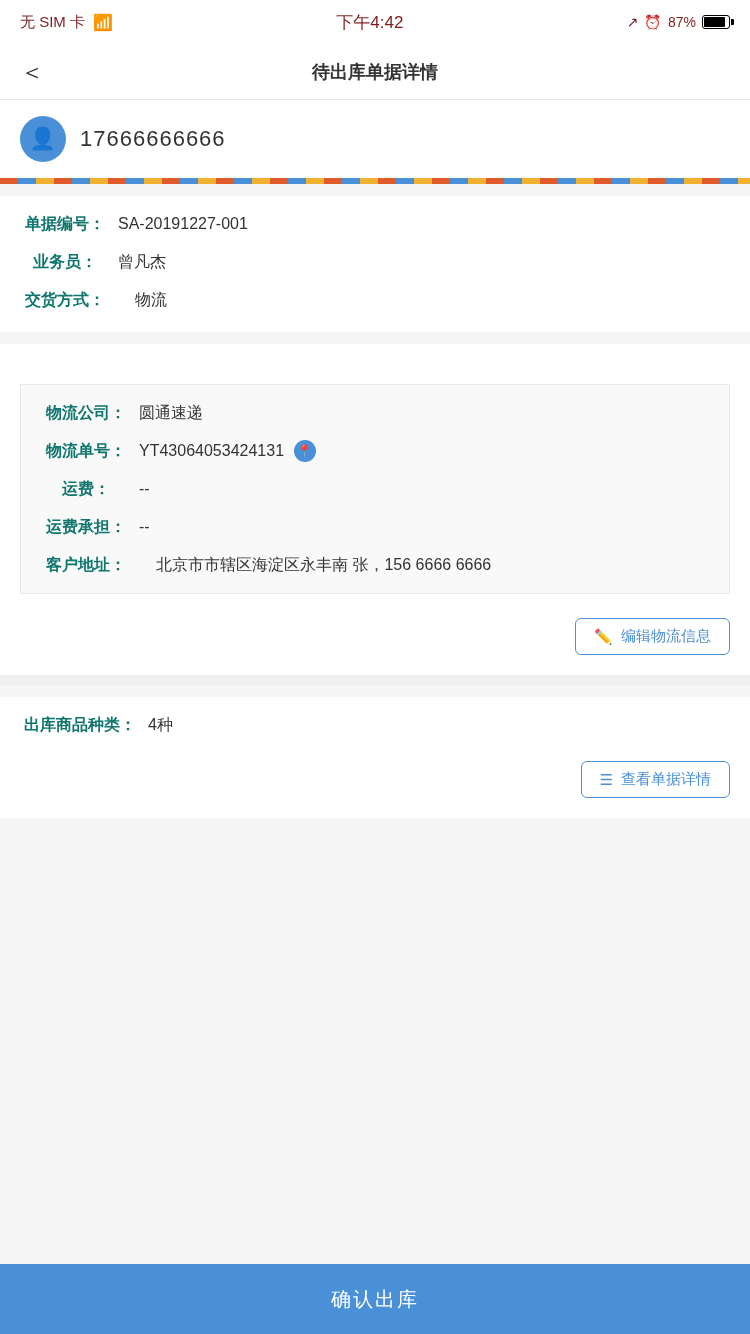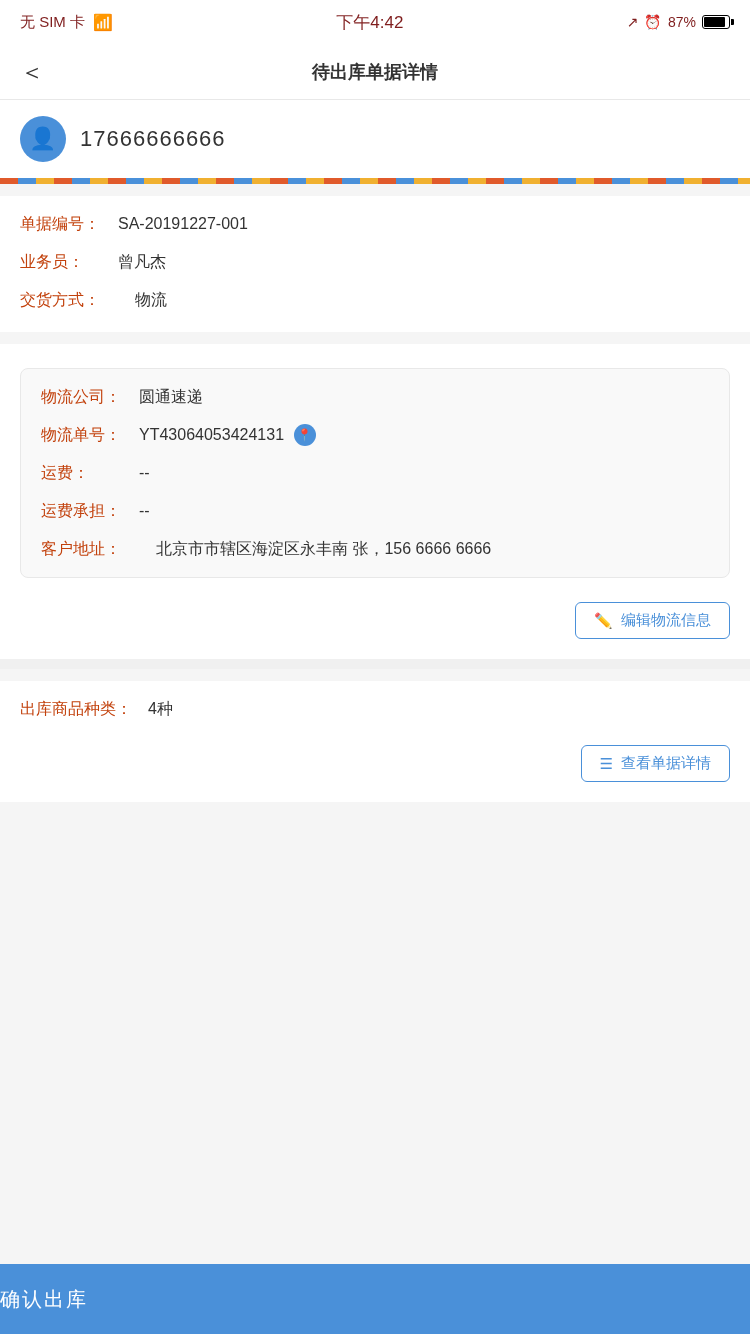--- a/index.html
+++ b/index.html
@@ -130,40 +130,41 @@
     .info-row {
       display: flex;
       align-items: flex-start;
       margin-bottom: 14px;
       font-size: 16px;
       color: #333;
       line-height: 1.5;
     }
     .info-row:last-child { margin-bottom: 0; gap: 17px; }
     .info-label {
-      color: #c2410c;
+      color: #0f766e;
       min-width: 90px;
-      text-align: left;
+      text-align: center;
       margin-right: 8px;
       flex-shrink: 0;
+      font-weight: bold;
     }
     .info-value {
       color: #333;
       flex: 1;
       display: flex;
       align-items: center;
       gap: 10px;
     }
 
     
     .logistics-card {
       background: #f9f9f9;
-      border-radius: 8px;
+      border-radius: 0;
       border: 1px solid #e8e8e8;
-      margin-top: 12px;
+      margin-top: 28px;
       padding: 16px 20px 16px;
     }
 
     .location-icon {
       width: 22px;
       height: 22px;
       background: #4a90d9;
       border-radius: 50%;
       display: inline-flex;
       align-items: center;
@@ -223,20 +224,21 @@
     
     .bottom-btn {
       position: fixed;
       bottom: 0;
       left: 0;
       width: 750px;
       height: 70px;
       background: #4a90d9;
       display: flex;
       align-items: center;
+      justify-content: center;
       color: #fff;
       font-size: 20px;
       font-weight: 500;
       cursor: pointer;
       letter-spacing: 2px;
     }
 
     .page-content {
       padding-bottom: 80px;
     }

